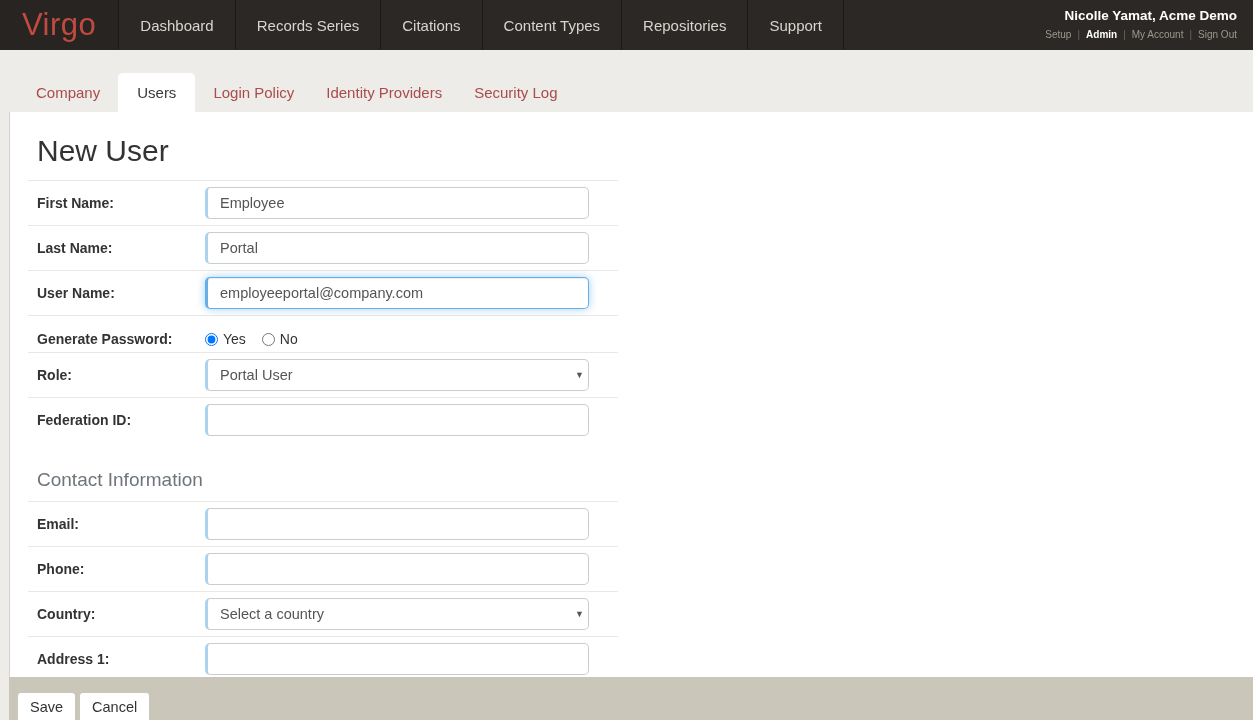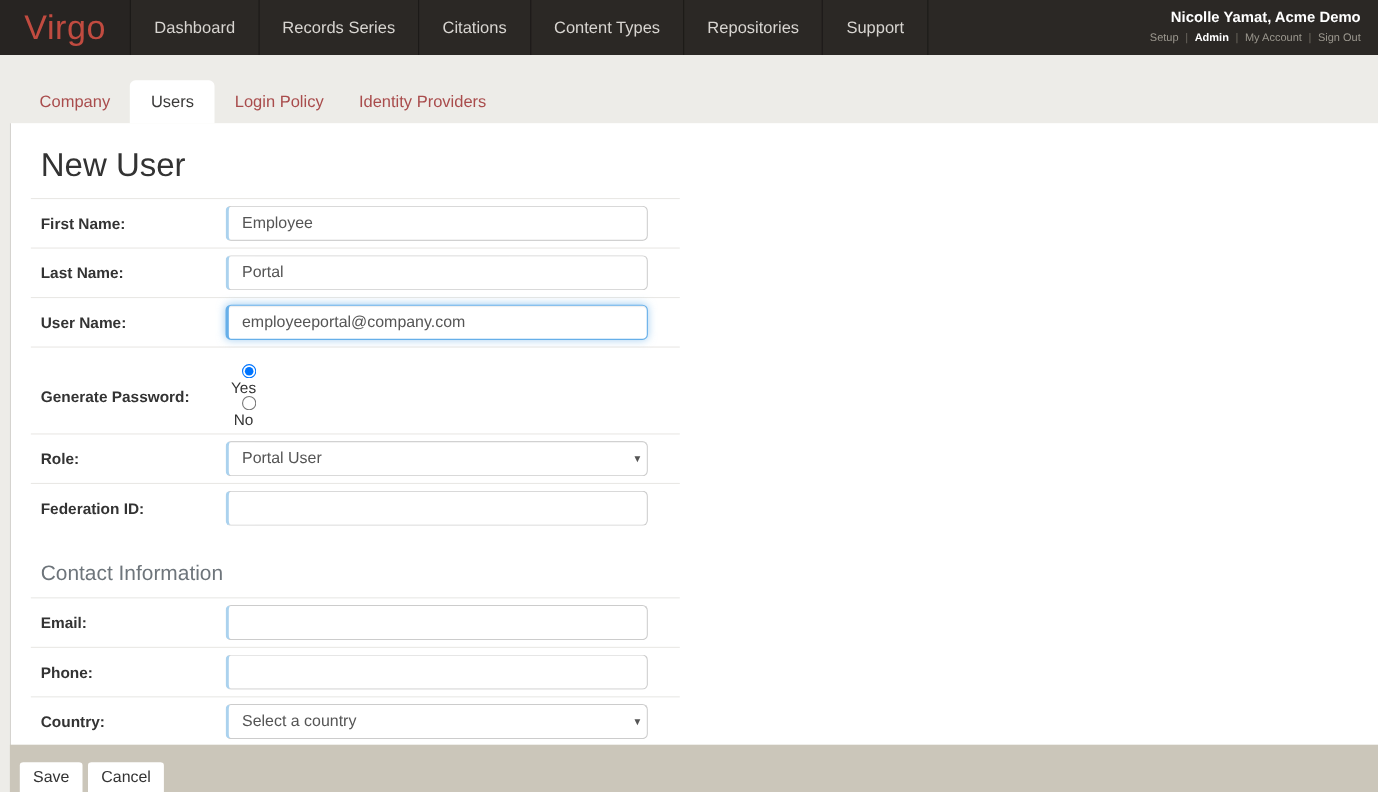--- a/index.html
+++ b/index.html
@@ -144,21 +144,21 @@
     padding-right: 28px;
   }
   .select-caret {
     position: absolute;
     right: 11px;
     top: 11px;
     font-size: 9px;
     color: #555555;
     pointer-events: none;
   }
-  .radio-group { display: flex; align-items: center; font-size: 14px; color: #333333; flex-direction: column; }
+  .radio-group { display: flex; align-items: center; font-size: 14px; color: #333333; }
   .radio-group label { margin: 0 16px 0 5px; cursor: pointer; }
   .radio-group input { cursor: pointer; width: 13px; height: 13px; }
 
   .section-title {
     font-size: 19px;
     font-weight: 400;
     color: #6e757b;
     margin: 27px 0 10px 9px;
   }
 
@@ -209,20 +209,21 @@
       <span class="user-link">Setup</span><span class="user-link-sep">|</span><span class="user-link active">Admin</span><span class="user-link-sep">|</span><span class="user-link">My Account</span><span class="user-link-sep">|</span><span class="user-link">Sign Out</span>
     </div>
   </div>
 </header>
 
 <div class="tabstrip">
   <div class="tab">Company</div>
   <div class="tab active">Users</div>
   <div class="tab">Login Policy</div>
   <div class="tab">Identity Providers</div>
+  <div class="tab">Security Log</div>
 </div>
 
 <main class="panel">
   <h1 class="page-title">New User</h1>
 
   <div class="form-wrap">
 
     <div class="form-row">
       <div class="form-label">First Name:</div>
       <div class="ctrl">

